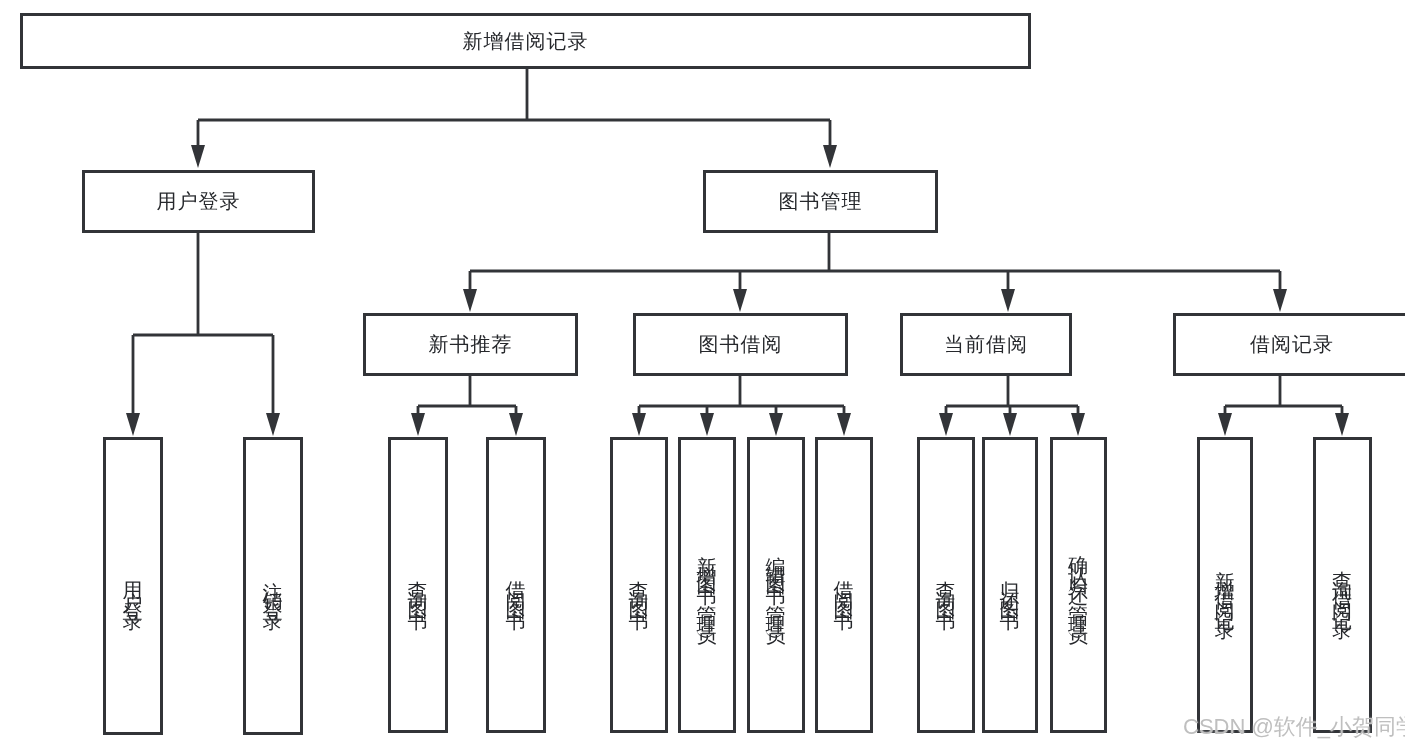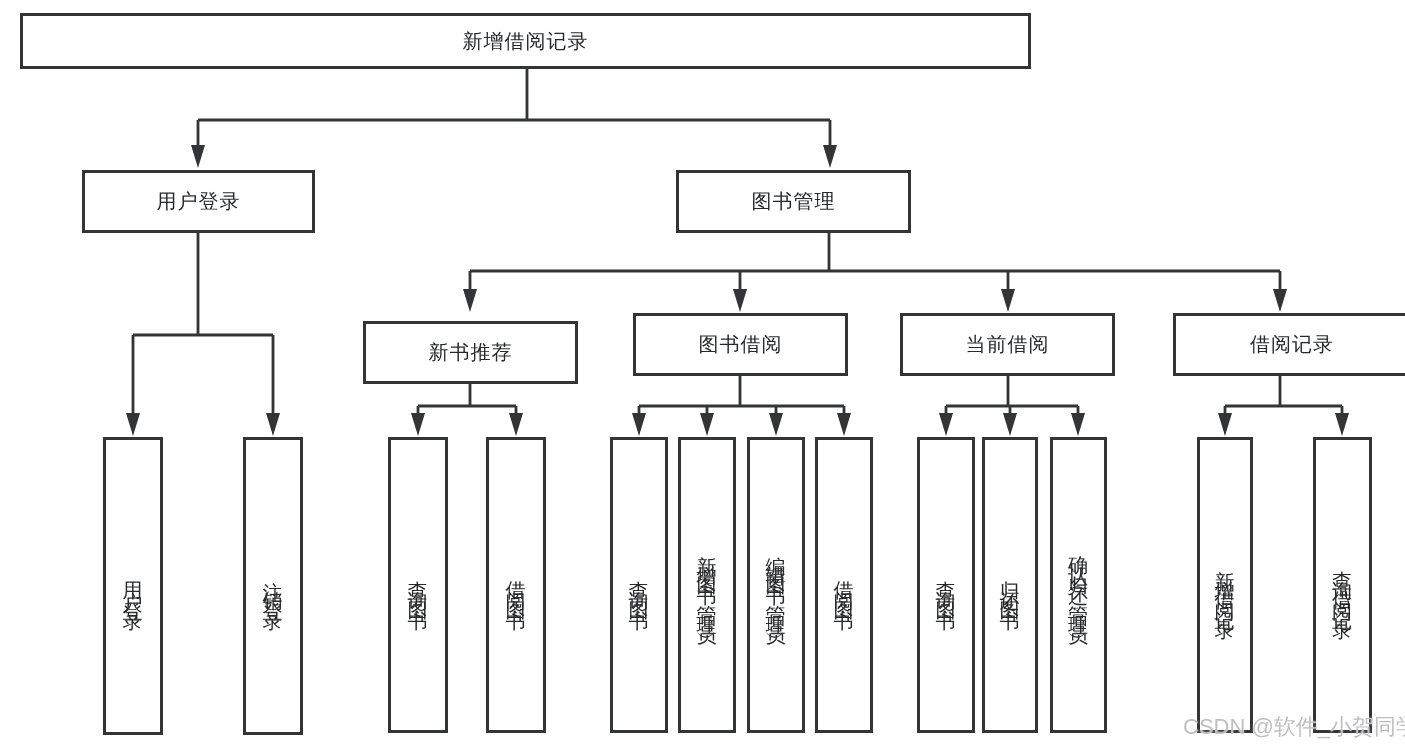--- a/index.html
+++ b/index.html
@@ -33,24 +33,24 @@
   .node.v{font-size:20px;}
   .node.v .vlabel{
     writing-mode:vertical-rl;
     text-orientation:mixed;
     letter-spacing:10px;
     line-height:1;
   }
   
   #n-root{left:20px;top:13px;width:1011px;height:56px;}
   #n-user-login{left:82px;top:170px;width:233px;height:63px;}
-  #n-book-mgmt{left:676px;top:170px;width:235px;height:63px;}
-  #n-new-book-rec{left:363px;top:313px;width:215px;height:63px;margin-top:8px;}
+  #n-book-mgmt{left:703px;top:170px;width:235px;height:63px;}
+  #n-new-book-rec{left:363px;top:313px;width:215px;height:63px;}
   #n-book-borrow{left:633px;top:313px;width:215px;height:63px;text-align:center;}
-  #n-current-borrow{left:900px;top:313px;width:215px;height:63px;}
+  #n-current-borrow{left:900px;top:313px;width:172px;height:63px;}
   #n-borrow-record{left:1173px;top:313px;width:238px;height:63px;}
   #n-leaf-user-login{left:103px;top:437px;width:60px;height:298px;}
   #n-leaf-logout{left:243px;top:437px;width:60px;height:298px;}
   #n-leaf-nbr-query{left:388px;top:437px;width:60px;height:296px;}
   #n-leaf-nbr-borrow{left:486px;top:437px;width:60px;height:296px;}
   #n-leaf-bb-query{left:610px;top:437px;width:58px;height:296px;}
   #n-leaf-bb-add{left:678px;top:437px;width:58px;height:296px;}
   #n-leaf-bb-edit{left:747px;top:437px;width:58px;height:296px;}
   #n-leaf-bb-borrow{left:815px;top:437px;width:58px;height:296px;}
   #n-leaf-cb-query{left:917px;top:437px;width:58px;height:296px;}

